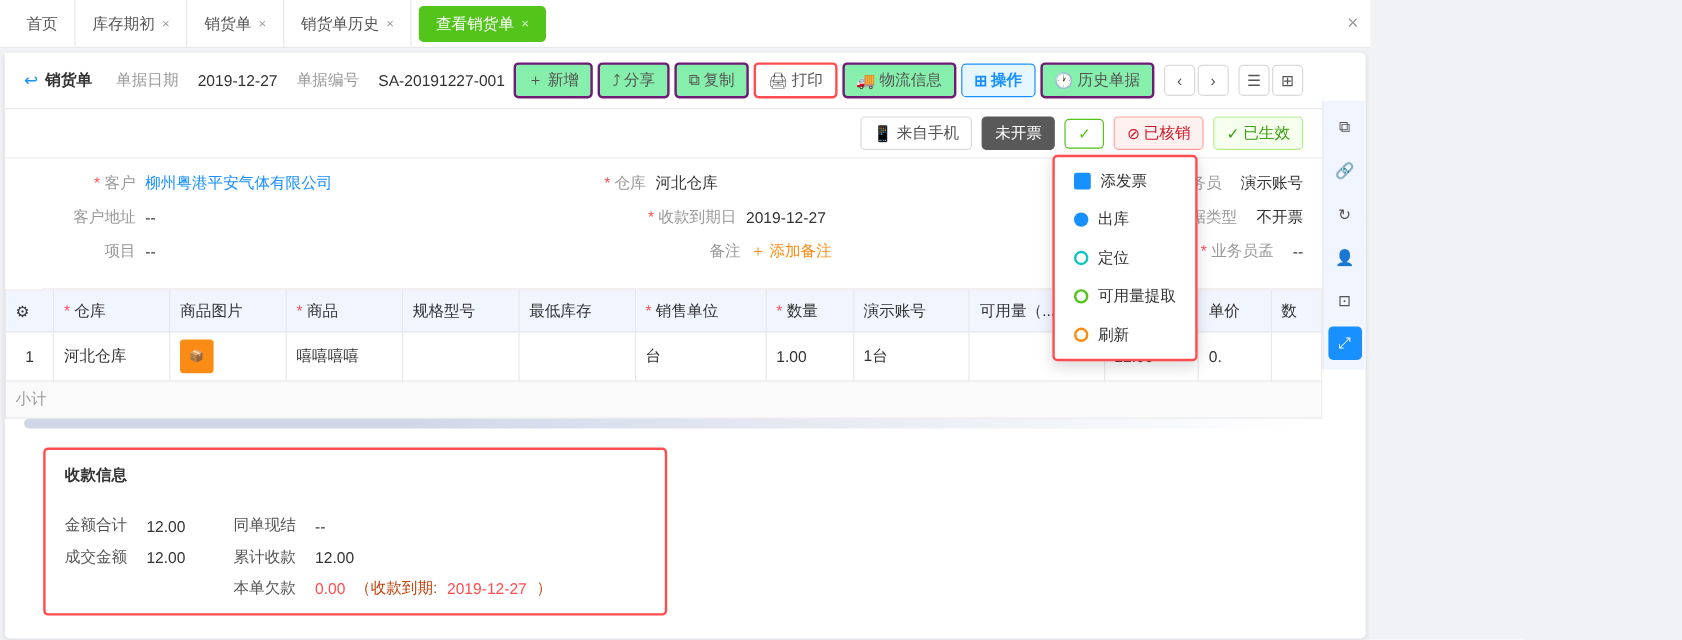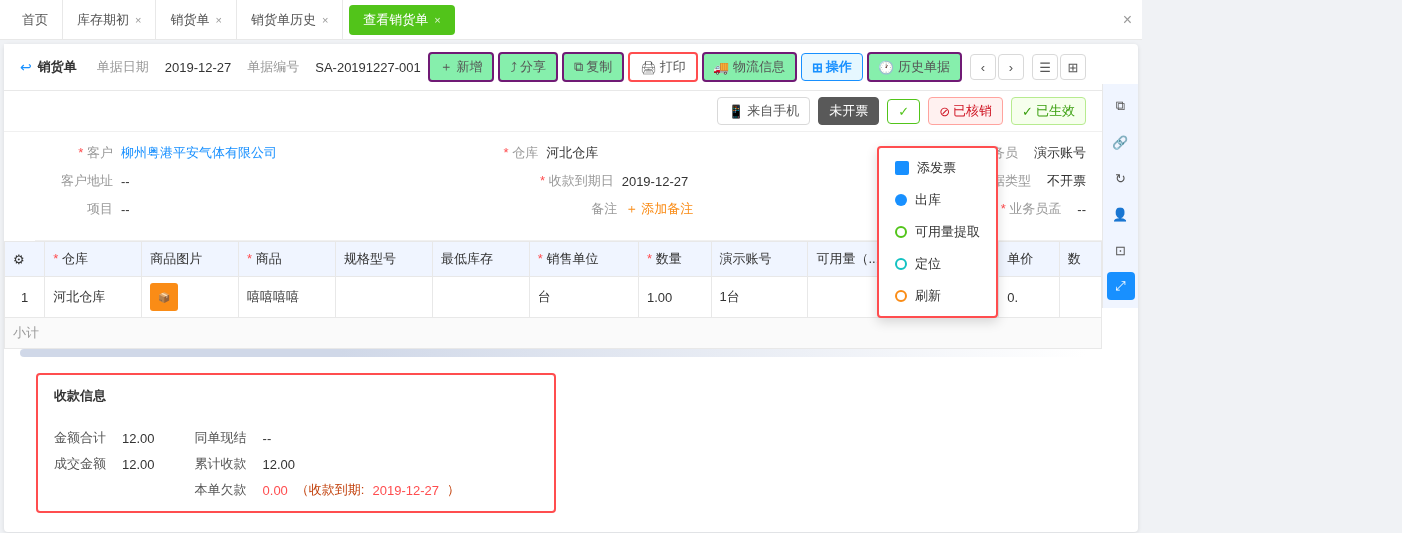--- a/index.html
+++ b/index.html
@@ -112,21 +112,21 @@
     .payment-rows { display: flex; gap: 40px; }
     .payment-col { display: flex; flex-direction: column; gap: 8px; }
     .payment-row { display: flex; align-items: center; gap: 8px; }
     .payment-label { color: #555; min-width: 60px; }
     .payment-value { color: #333; }
     .payment-value.red { color: #ff4d4f; }
     .payment-value.note { color: #c2410c; }
 
     
     .dropdown-overlay {
-      position: absolute; top: 102px; right: 140px;
+      position: absolute; top: 85px; right: 140px;
       background: #fff; border: 2px solid #ff4d4f; border-radius: 4px;
       box-shadow: 0 4px 12px rgba(0,0,0,0.15); z-index: 100; min-width: 120px;
       padding: 4px 0;
     }
     .dropdown-item {
       display: flex; align-items: center; gap: 8px;
       padding: 7px 16px; cursor: pointer; color: #333;
     }
     .dropdown-icon-square { width: 14px; height: 14px; background: #1890ff; border-radius: 2px; display: inline-block; }
     .dropdown-icon-circle { width: 12px; height: 12px; background: #1890ff; border-radius: 50%; display: inline-block; }
@@ -378,26 +378,26 @@
     <div class="dropdown-overlay">
       <div class="dropdown-item">
         <span class="dropdown-icon-square"></span>
         <span>添发票</span>
       </div>
       <div class="dropdown-item">
         <span class="dropdown-icon-circle"></span>
         <span>出库</span>
       </div>
       <div class="dropdown-item">
+        <span class="dropdown-icon-circle-teal"></span>
+        <span>定位</span>
+      </div>
+      <div class="dropdown-item">
         <span class="dropdown-icon-circle-outline"></span>
         <span>可用量提取</span>
-      </div>
-      <div class="dropdown-item">
-        <span class="dropdown-icon-circle-teal"></span>
-        <span>定位</span>
       </div>
       <div class="dropdown-item">
         <span class="dropdown-icon-circle-orange"></span>
         <span>刷新</span>
       </div>
     </div>
 
     <div class="right-sidebar">
       <div class="sidebar-icon">⧉</div>
       <div class="sidebar-icon">🔗</div>

